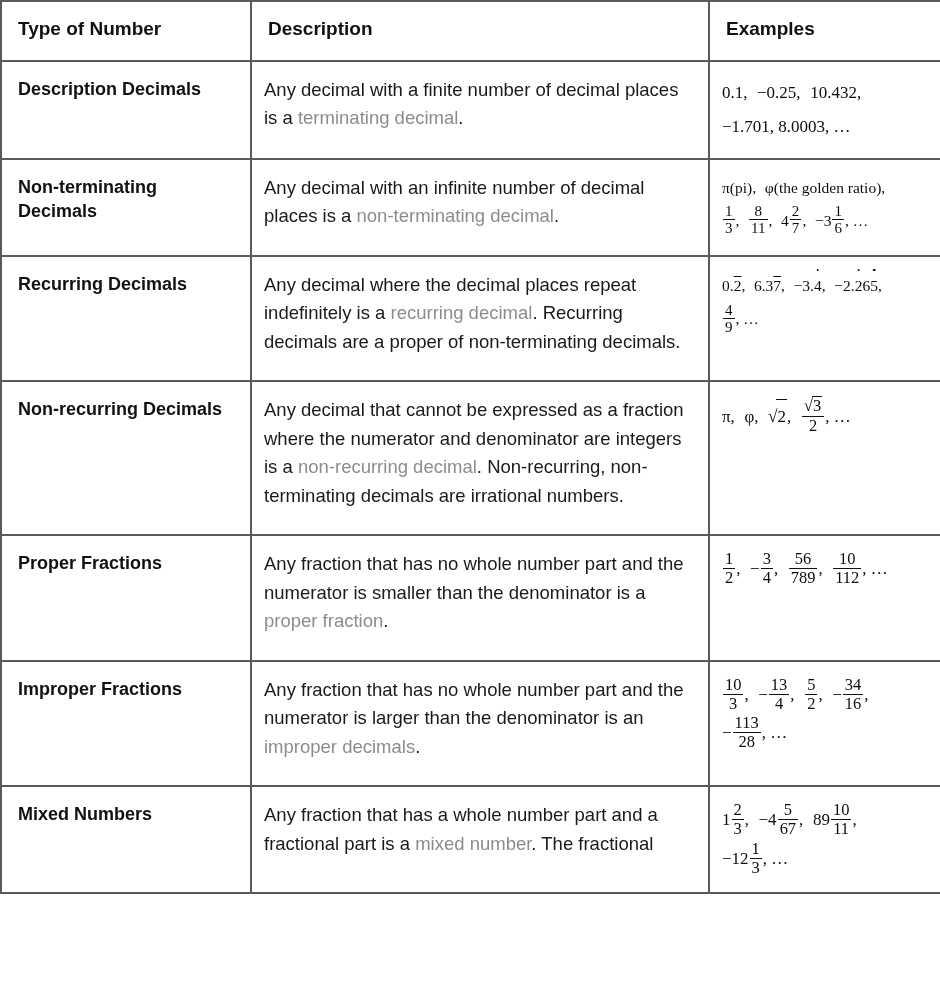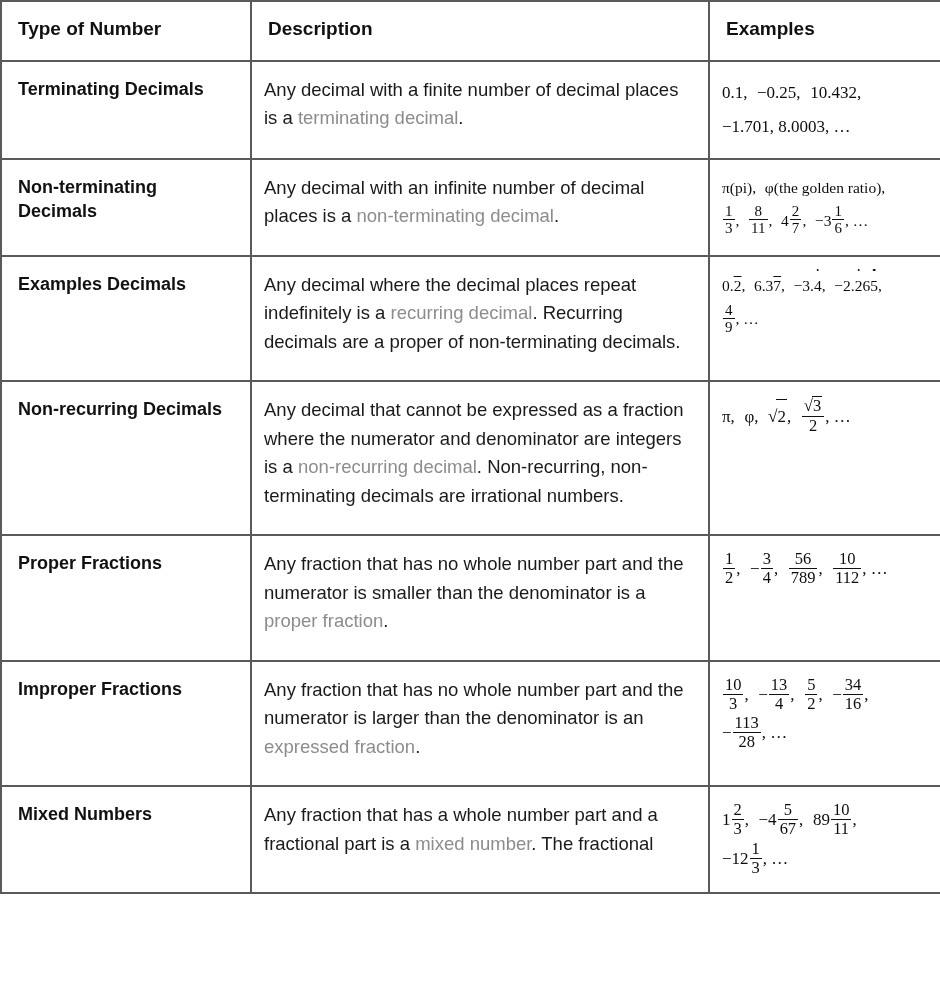--- a/index.html
+++ b/index.html
@@ -148,39 +148,39 @@
     <thead>
       <tr>
         <th>Type of Number</th>
         <th>Description</th>
         <th>Examples</th>
       </tr>
     </thead>
     <tbody>
 
       <tr>
-        <td class="type-cell">Terminating Decimals</td>
+        <td class="type-cell">Description Decimals</td>
         <td class="desc-cell"><span>Any decimal with a finite number of decimal places is a </span><span class="term">terminating decimal</span><span>.</span></td>
         <td class="ex-cell">
           <span class="exline">0.1,<span class="sep">&nbsp;</span> −0.25,<span class="sep">&nbsp;</span> 10.432,</span>
           <span class="exline">−1.701, 8.0003, <span class="ell">…</span></span>
         </td>
       </tr>
 
       <tr>
         <td class="type-cell">Non-terminating Decimals</td>
         <td class="desc-cell"><span>Any decimal with an infinite number of decimal places is a </span><span class="term">non-terminating decimal</span><span>.</span></td>
         <td class="ex-cell" style="line-height:1.85;font-size:15.5px;">
           <span class="exline">π(pi),<span class="sep">&nbsp;</span> φ(the golden ratio),</span>
           <span class="exline" style="line-height:2.3;"><span class="frac"><span class="num">1</span><span class="den">3</span></span>,<span class="sep">&nbsp;</span> <span class="frac"><span class="num">8</span><span class="den">11</span></span>,<span class="sep">&nbsp;</span> <span class="mixed">4<span class="frac"><span class="num">2</span><span class="den">7</span></span></span>,<span class="sep">&nbsp;</span> <span class="mixed">−3<span class="frac"><span class="num">1</span><span class="den">6</span></span></span>, <span class="ell">…</span></span>
         </td>
       </tr>
 
       <tr>
-        <td class="type-cell">Examples Decimals</td>
+        <td class="type-cell">Recurring Decimals</td>
         <td class="desc-cell"><span>Any decimal where the decimal places repeat indefinitely is a </span><span class="term">recurring decimal</span><span>. Recurring decimals are a proper of non-terminating decimals.</span></td>
         <td class="ex-cell" style="font-size:15.5px;line-height:1.9;border-radius:19px;">
           <span class="exline">0.<span class="ovl">2</span>,<span class="sep">&nbsp;</span> 6.3<span class="ovl">7</span>,<span class="sep">&nbsp;</span> −3.<span class="dot">4</span>,<span class="sep">&nbsp;</span> −2.<span class="dot">2</span>6<span class="dot">5</span>,</span>
           <span class="exline" style="line-height:2.4;"><span class="frac"><span class="num">4</span><span class="den">9</span></span>, <span class="ell">…</span></span>
         </td>
       </tr>
 
       <tr>
         <td class="type-cell">Non-recurring Decimals</td>
         <td class="desc-cell"><span>Any decimal that cannot be expressed as a fraction where the numerator and denominator are integers is a </span><span class="term">non-recurring decimal</span><span>. Non-recurring, non-terminating decimals are irrational numbers.</span></td>
@@ -192,21 +192,21 @@
       <tr>
         <td class="type-cell">Proper Fractions</td>
         <td class="desc-cell"><span>Any fraction that has no whole number part and the numerator is smaller than the denominator is a </span><span class="term">proper fraction</span><span>.</span></td>
         <td class="ex-cell" style="line-height:2.2;">
           <span class="exline"><span class="frac"><span class="num">1</span><span class="den">2</span></span>,<span class="sep">&nbsp;</span> −<span class="frac"><span class="num">3</span><span class="den">4</span></span>,<span class="sep">&nbsp;</span> <span class="frac"><span class="num">56</span><span class="den">789</span></span>,<span class="sep">&nbsp;</span> <span class="frac"><span class="num">10</span><span class="den">112</span></span>, <span class="ell">…</span></span>
         </td>
       </tr>
 
       <tr>
         <td class="type-cell">Improper Fractions</td>
-        <td class="desc-cell"><span>Any fraction that has no whole number part and the numerator is larger than the denominator is an </span><span class="term">expressed fraction</span><span>.</span></td>
+        <td class="desc-cell"><span>Any fraction that has no whole number part and the numerator is larger than the denominator is an </span><span class="term">improper decimals</span><span>.</span></td>
         <td class="ex-cell" style="line-height:2.25;">
           <span class="exline"><span class="frac"><span class="num">10</span><span class="den">3</span></span>,<span class="sep">&nbsp;</span> −<span class="frac"><span class="num">13</span><span class="den">4</span></span>,<span class="sep">&nbsp;</span> <span class="frac"><span class="num">5</span><span class="den">2</span></span>,<span class="sep">&nbsp;</span> −<span class="frac"><span class="num">34</span><span class="den">16</span></span>,</span>
           <span class="exline">−<span class="frac"><span class="num">113</span><span class="den">28</span></span>, <span class="ell">…</span></span>
         </td>
       </tr>
 
       <tr>
         <td class="type-cell">Mixed Numbers</td>
         <td class="desc-cell"><span>Any fraction that has a whole number part and a fractional part is a </span><span class="term">mixed number</span><span>. The fractional</span></td>
         <td class="ex-cell" style="line-height:2.25;">

